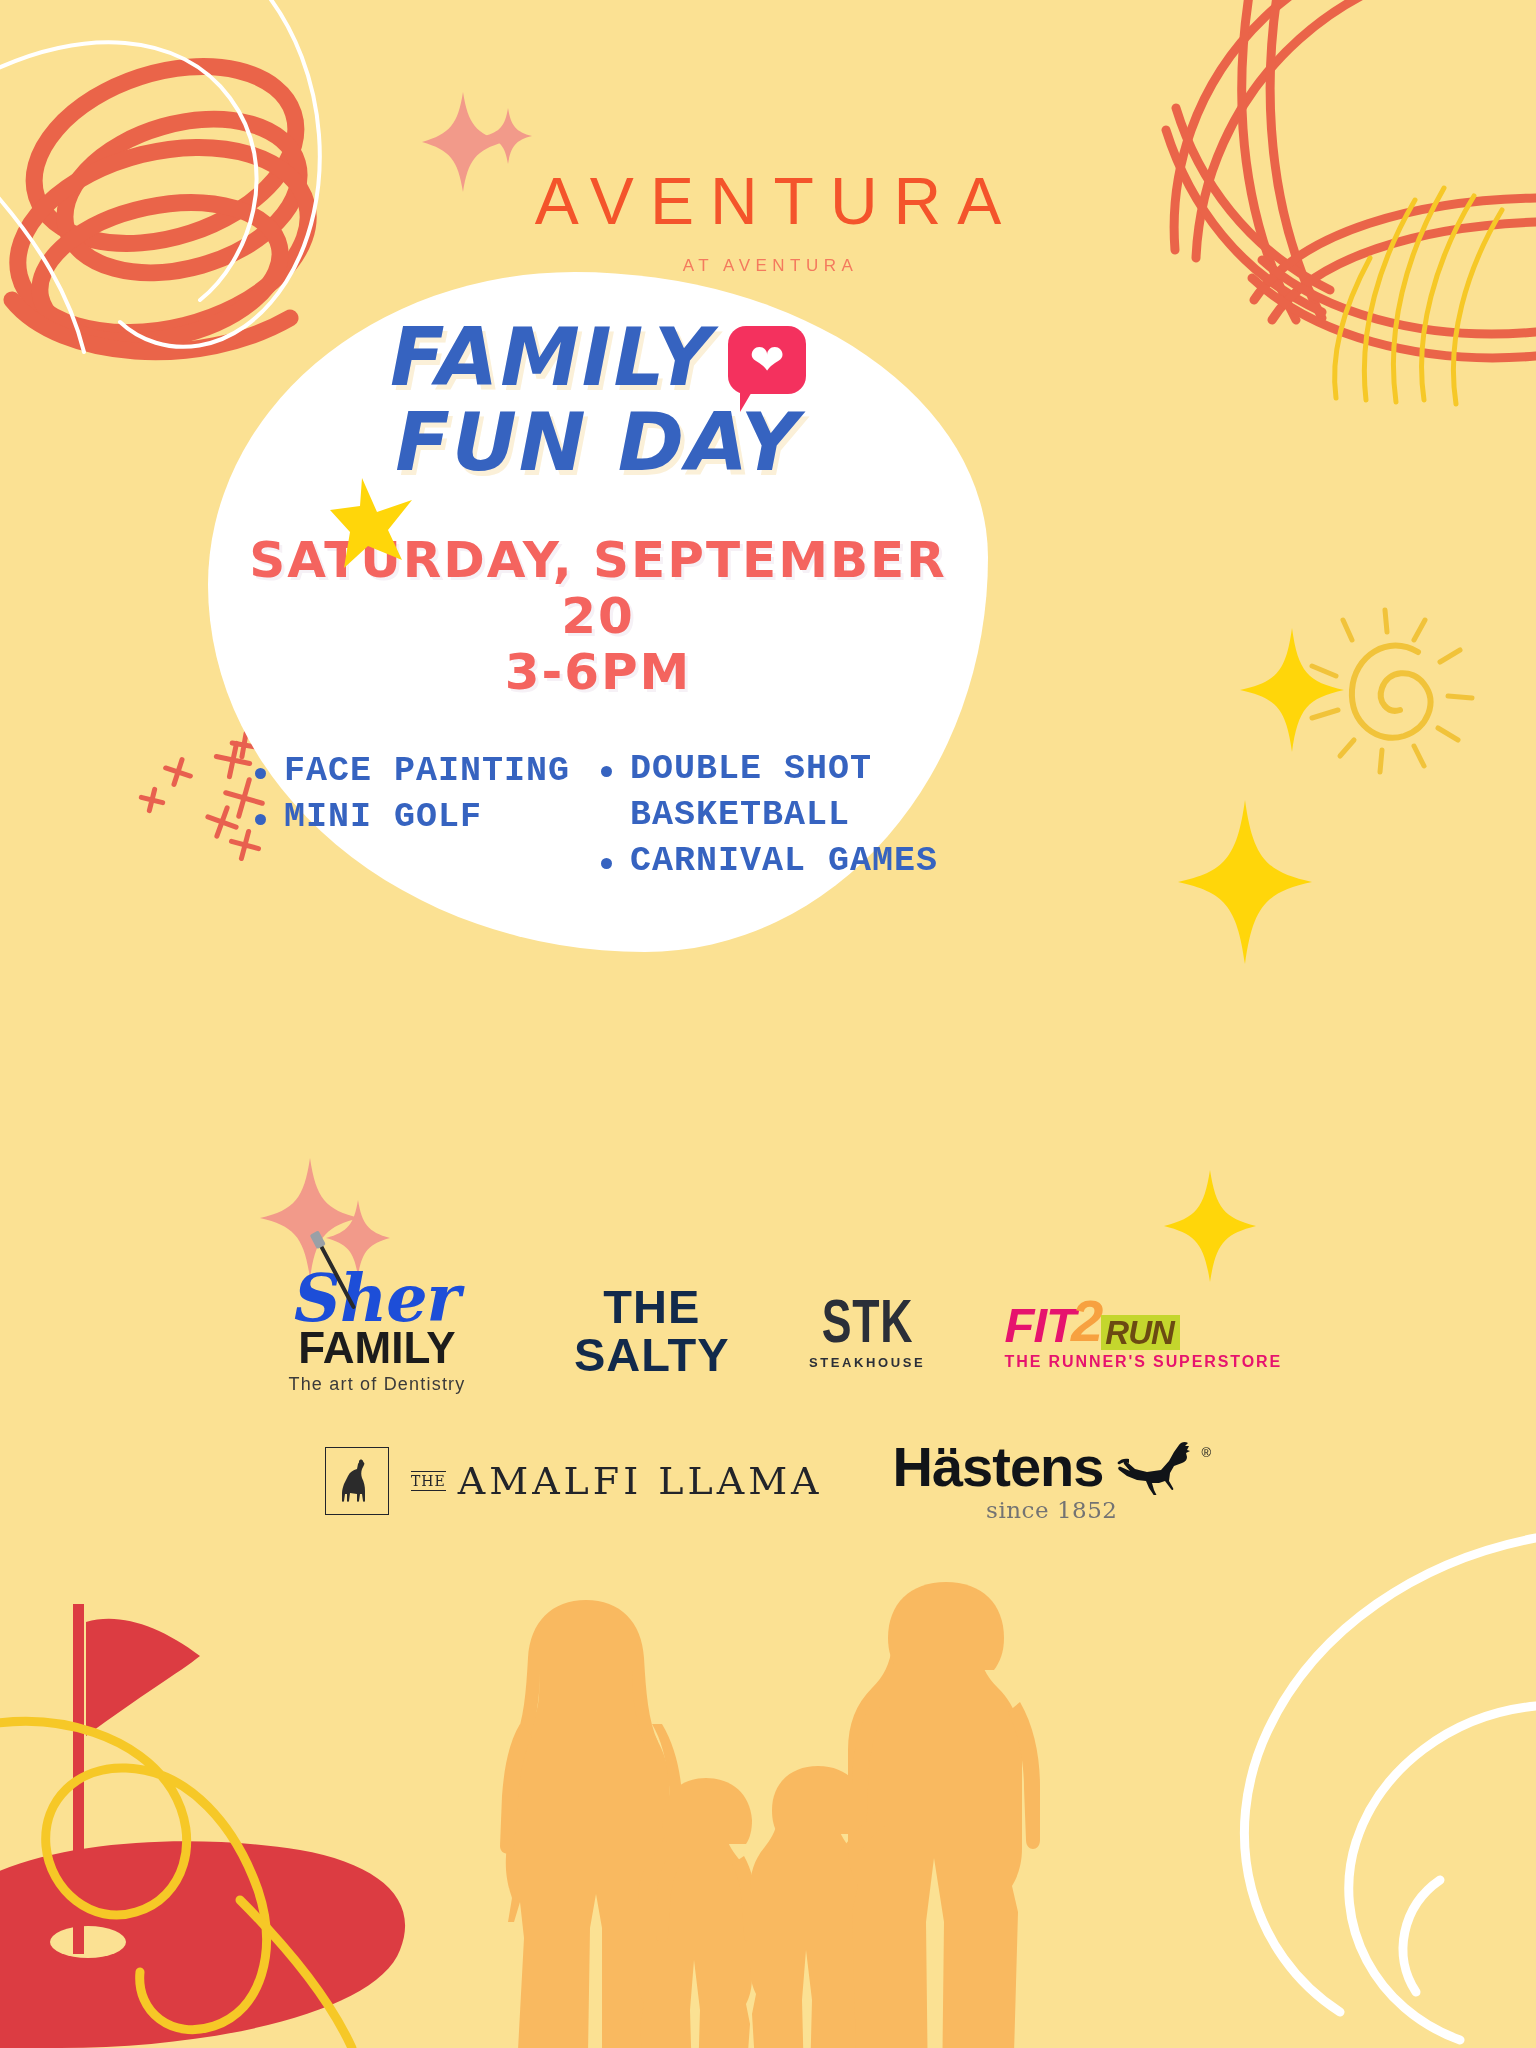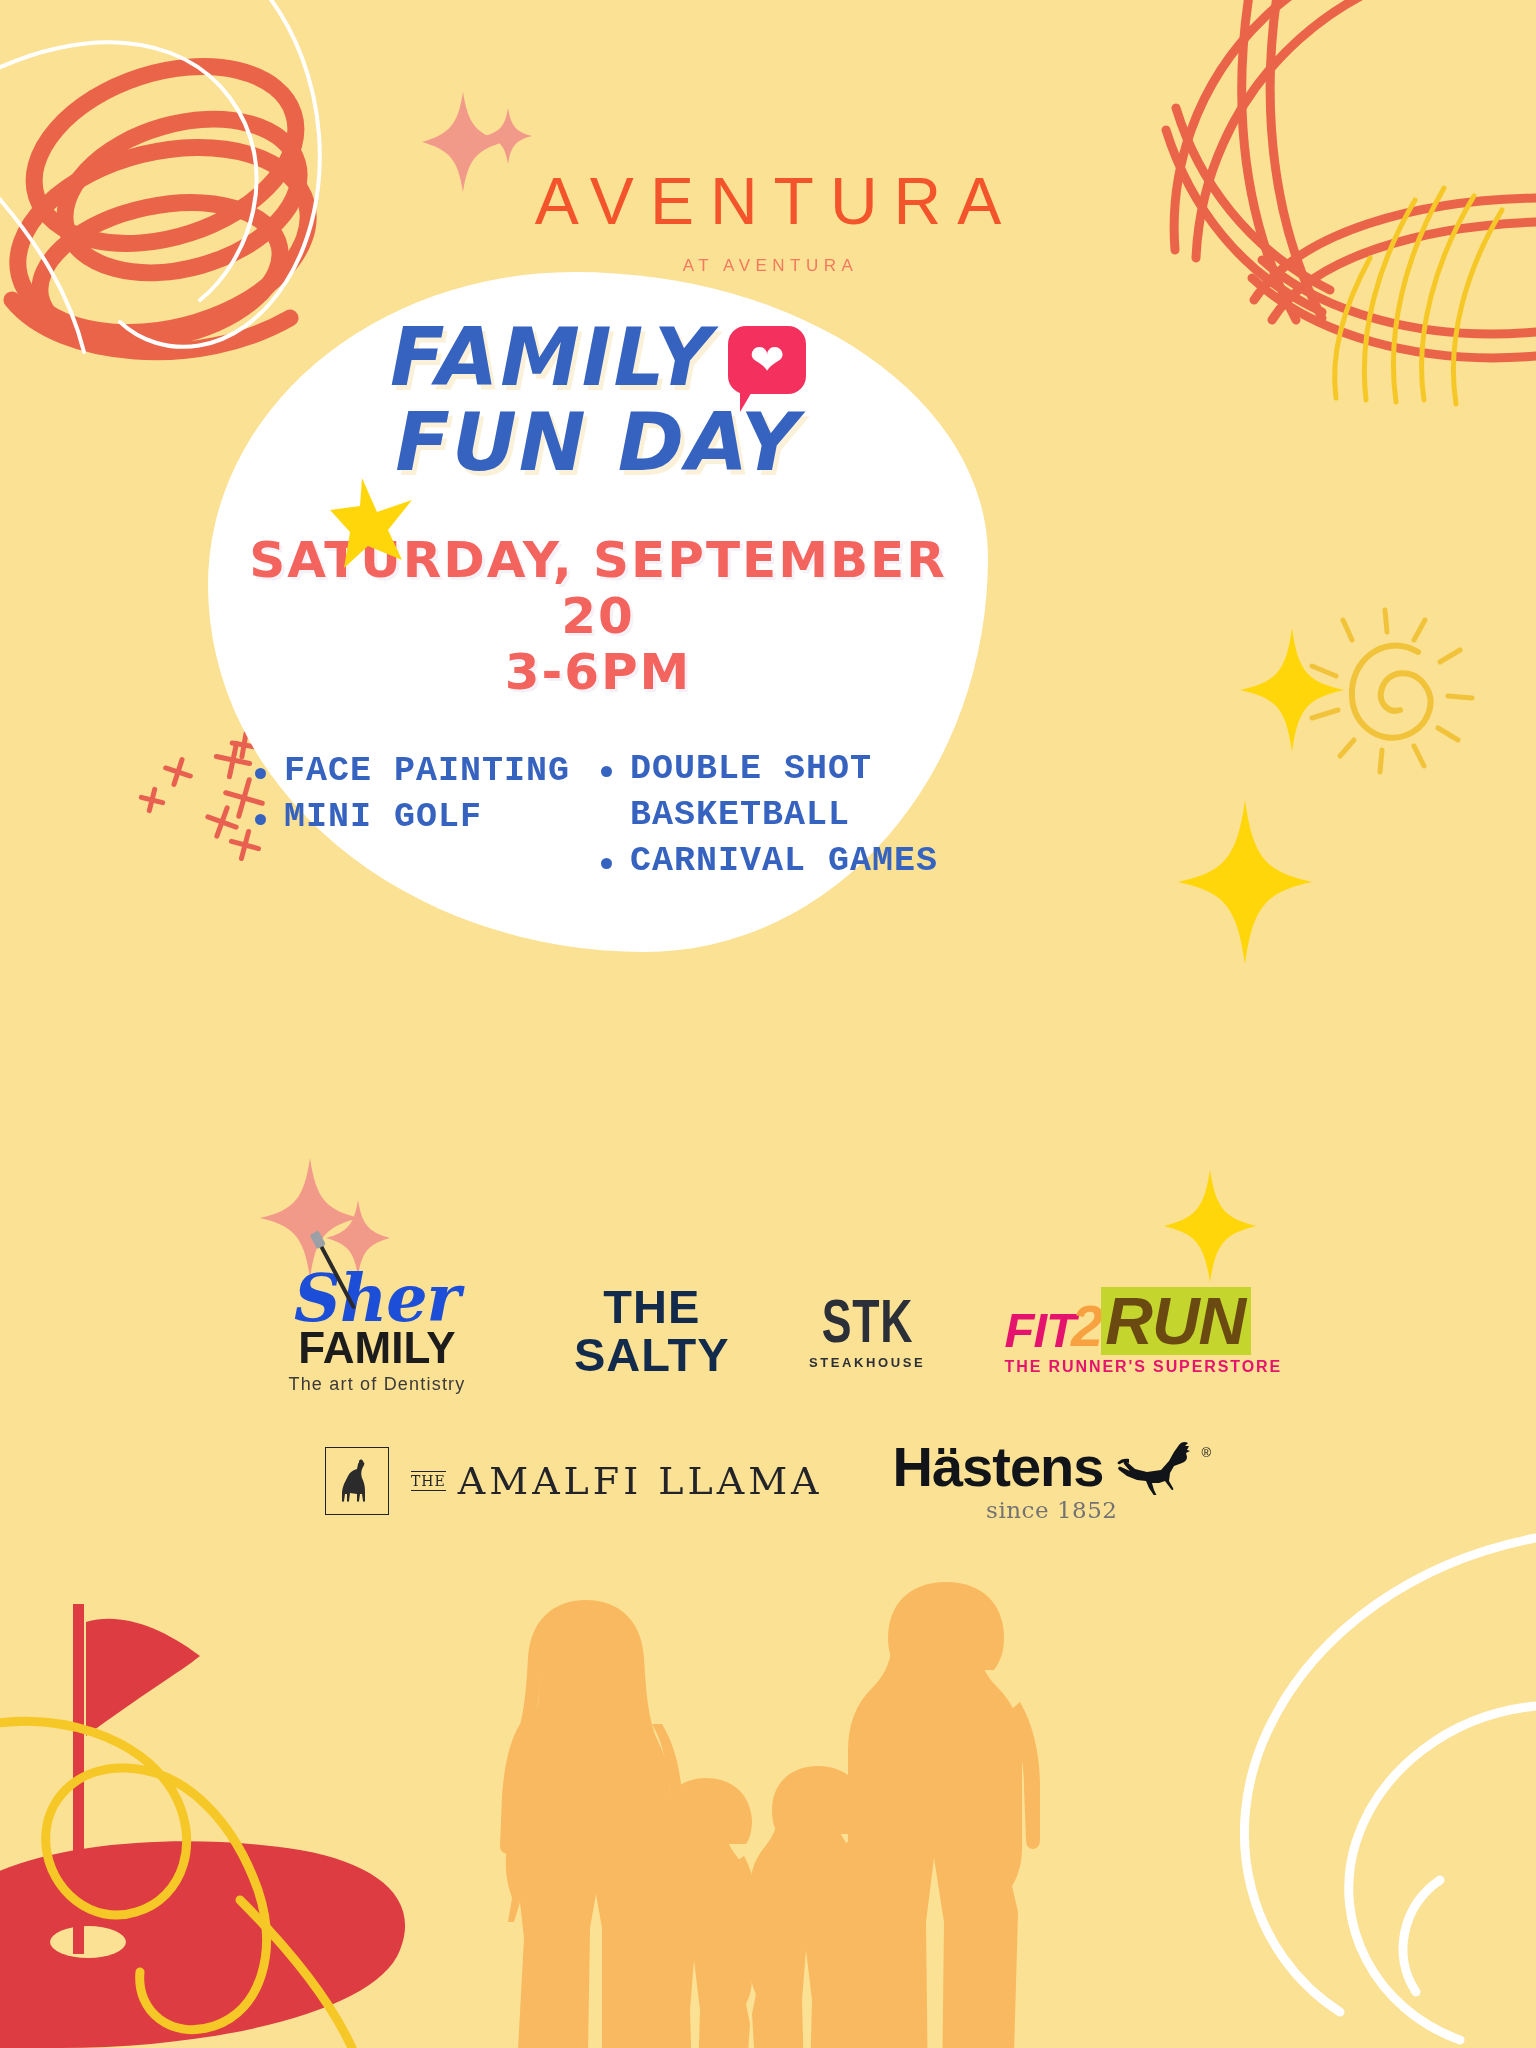--- a/index.html
+++ b/index.html
@@ -283,21 +283,21 @@
     font-weight: bold;
     font-style: italic;
     font-size: 58px;
     color: #F7A140;
     margin: 0 -2px 0 -4px;
   }
   #f2r-run {
     font-family: "Liberation Sans", sans-serif;
     font-weight: bold;
     font-style: italic;
-    font-size: 66px;
+    font-size: 33px;
     color: #6B4A12;
     background: #C4D62D;
     padding: 1px 6px 1px 4px;
     letter-spacing: -1px;
   }
   #f2r-tag {
     font-family: "Liberation Sans", sans-serif;
     font-weight: bold;
     font-size: 16px;
     color: #E6136E;

